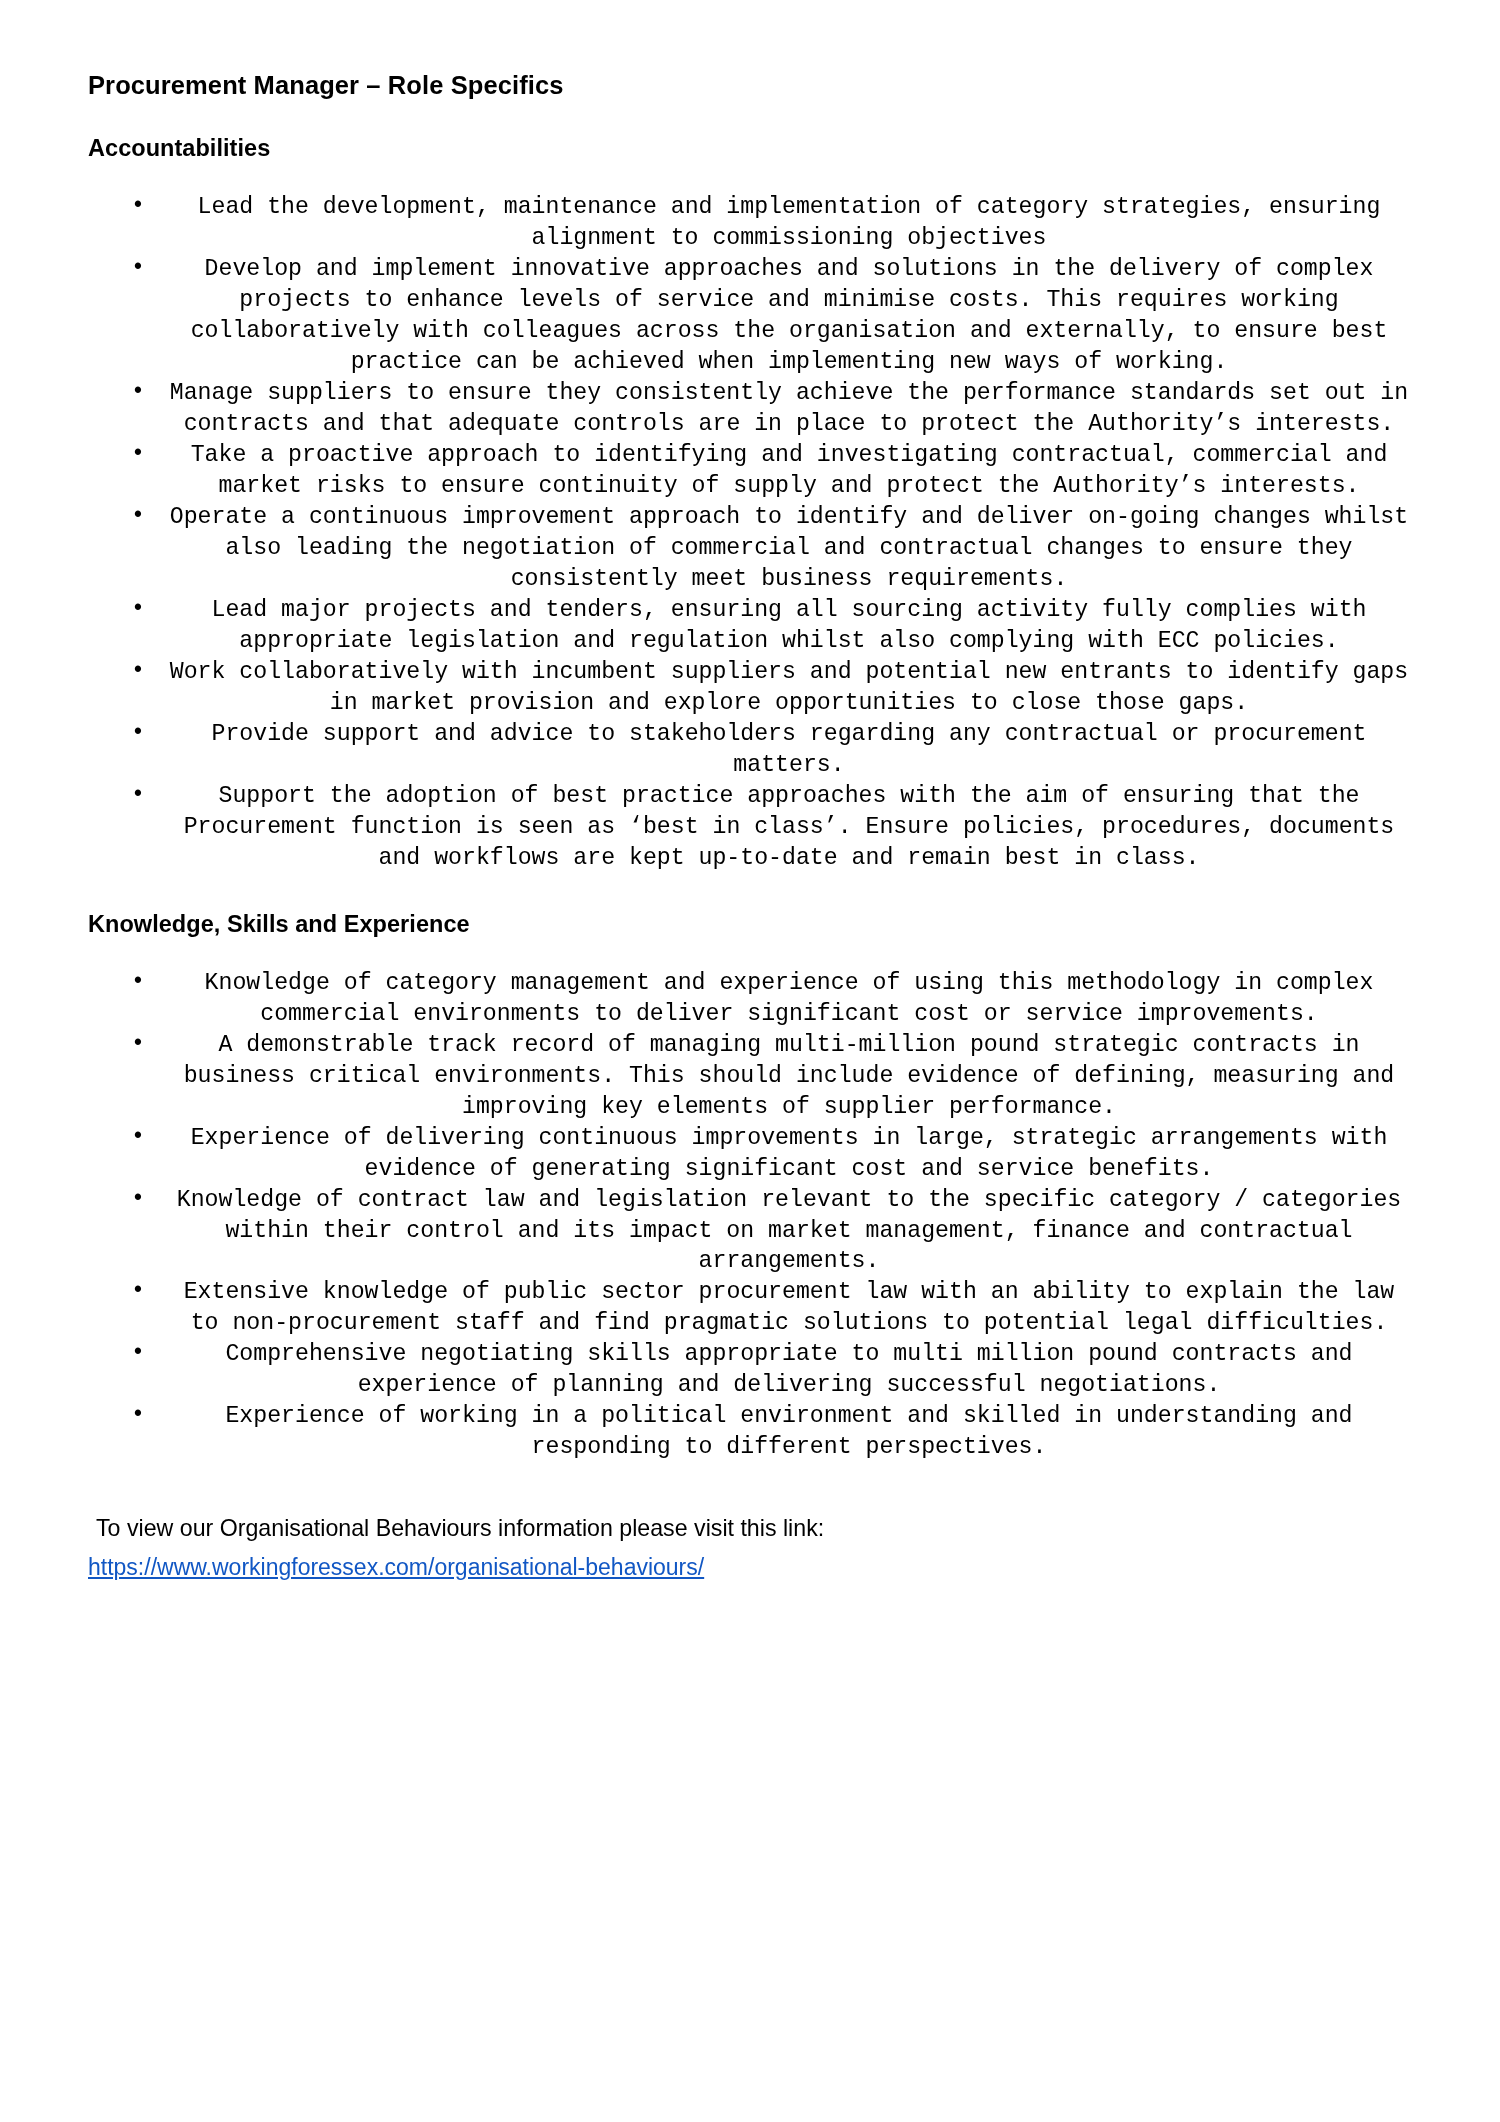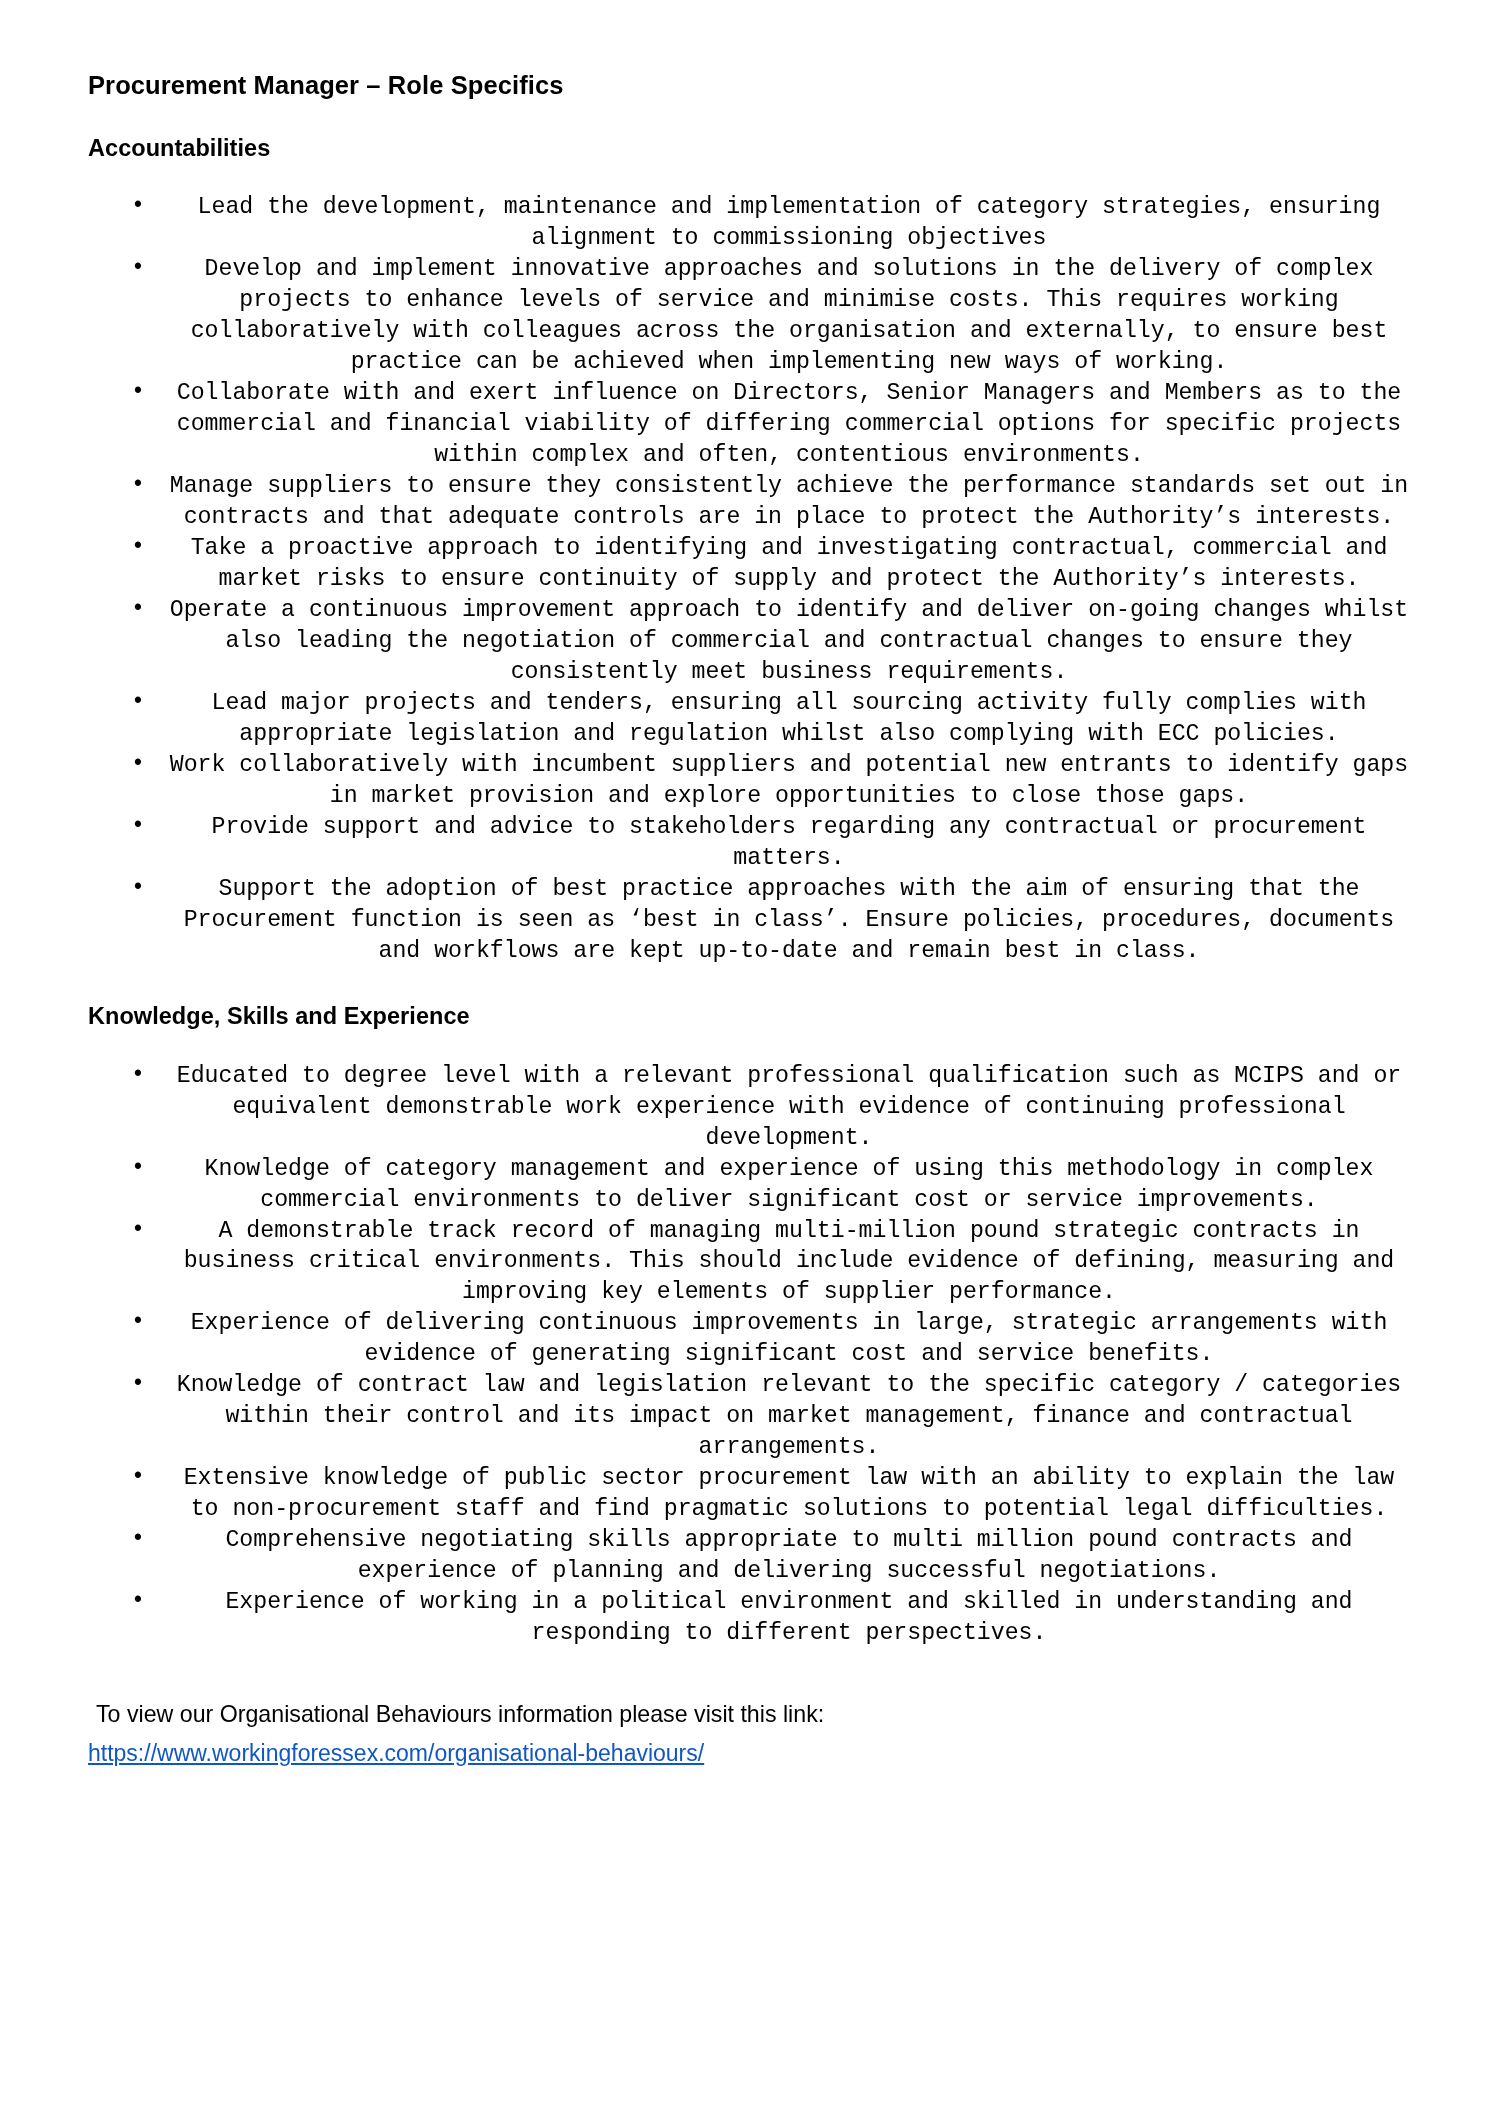--- a/index.html
+++ b/index.html
@@ -86,38 +86,36 @@
 
   <div class="gap-title-to-heading"></div>
 
   <h2 class="section-heading">Accountabilities</h2>
 
   <div class="gap-heading-to-list"></div>
 
   <ul class="bullets">
     <li>Lead the development, maintenance and implementation of category strategies, ensuring alignment to commissioning objectives</li>
     <li>Develop and implement innovative approaches and solutions in the delivery of complex projects to enhance levels of service and minimise costs. This requires working collaboratively with colleagues across the organisation and externally, to ensure best practice can be achieved when implementing new ways of working.</li>
-    <li>Collaborate with and exert influence on Directors, Senior Managers and Members as to the commercial and financial viability of differing commercial options for specific projects within complex and often, contentious environments.</li>
     <li>Manage suppliers to ensure they consistently achieve the performance standards set out in contracts and that adequate controls are in place to protect the Authority’s interests.</li>
     <li>Take a proactive approach to identifying and investigating contractual, commercial and market risks to ensure continuity of supply and protect the Authority’s interests.</li>
     <li>Operate a continuous improvement approach to identify and deliver on-going changes whilst also leading the negotiation of commercial and contractual changes to ensure they consistently meet business requirements.</li>
     <li>Lead major projects and tenders, ensuring all sourcing activity fully complies with appropriate legislation and regulation whilst also complying with ECC policies.</li>
     <li>Work collaboratively with incumbent suppliers and potential new entrants to identify gaps in market provision and explore opportunities to close those gaps.</li>
     <li>Provide support and advice to stakeholders regarding any contractual or procurement matters.</li>
     <li>Support the adoption of best practice approaches with the aim of ensuring that the Procurement function is seen as ‘best in class’. Ensure policies, procedures, documents and workflows are kept up-to-date and remain best in class.</li>
   </ul>
 
   <div class="gap-list-to-heading"></div>
 
   <h2 class="section-heading">Knowledge, Skills and Experience</h2>
 
   <div class="gap-heading-to-list"></div>
 
   <ul class="bullets">
-    <li>Educated to degree level with a relevant professional qualification such as MCIPS and or equivalent demonstrable work experience with evidence of continuing professional development.</li>
     <li>Knowledge of category management and experience of using this methodology in complex commercial environments to deliver significant cost or service improvements.</li>
     <li>A demonstrable track record of managing multi-million pound strategic contracts in business critical environments. This should include evidence of defining, measuring and improving key elements of supplier performance.</li>
     <li>Experience of delivering continuous improvements in large, strategic arrangements with evidence of generating significant cost and service benefits.</li>
     <li>Knowledge of contract law and legislation relevant to the specific category / categories within their control and its impact on market management, finance and contractual arrangements.</li>
     <li>Extensive knowledge of public sector procurement law with an ability to explain the law to non-procurement staff and find pragmatic solutions to potential legal difficulties.</li>
     <li>Comprehensive negotiating skills appropriate to multi million pound contracts and experience of planning and delivering successful negotiations.</li>
     <li>Experience of working in a political environment and skilled in understanding and responding to different perspectives.</li>
   </ul>
 
   <div class="spacer-md"></div>

